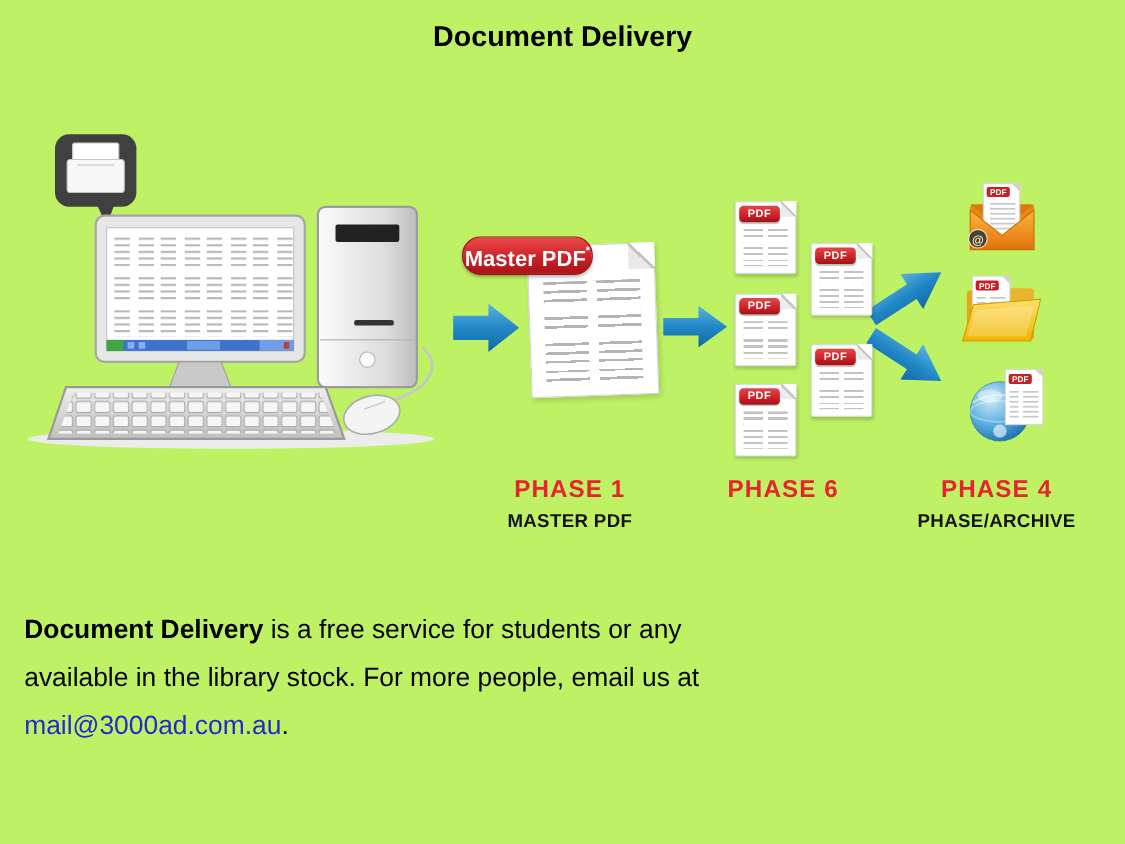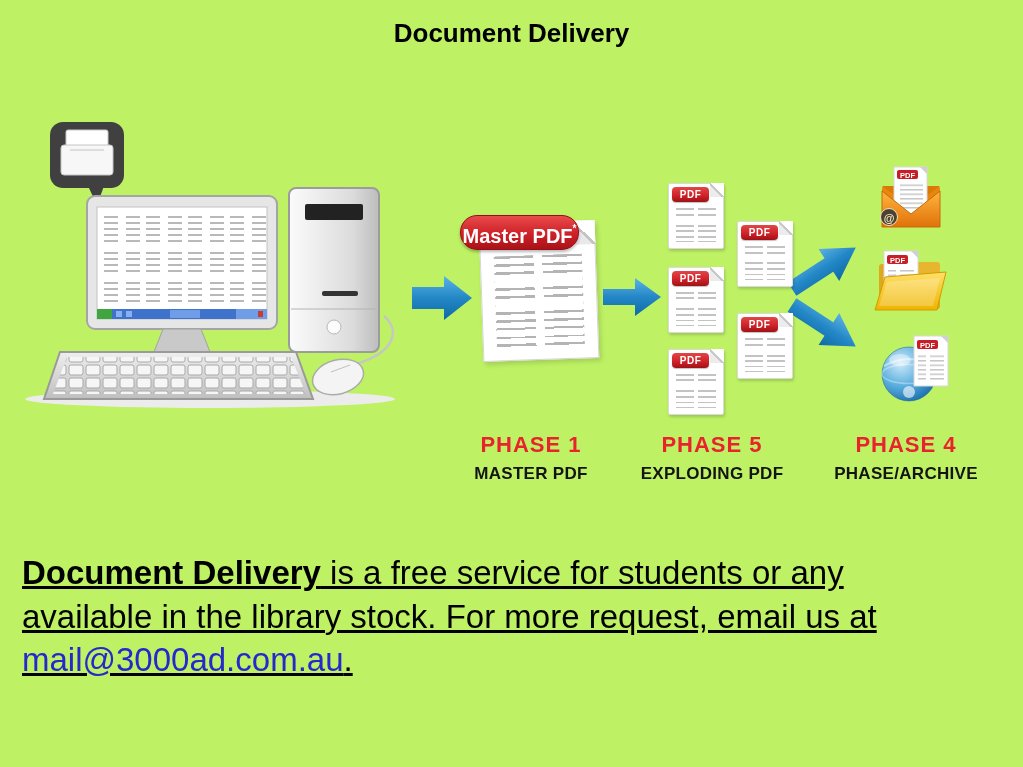--- a/index.html
+++ b/index.html
@@ -7,21 +7,21 @@
          font-family:"Liberation Sans","DejaVu Sans",sans-serif;color:#000;}
   .title{position:absolute;top:18px;left:0;width:100%;margin:0;text-align:center;
          font-size:26px;font-weight:bold;color:#000;}
   .art{position:absolute;left:0;top:0;width:1023px;height:767px;}
   svg text{font-family:"Liberation Sans","DejaVu Sans",sans-serif;}
 
   
   .master-badge{position:absolute;left:420px;top:215px;width:117px;height:33px;z-index:3;
     border-radius:17px;background:linear-gradient(180deg,#e94b4b,var(--badge_red,#cd2027) 55%,#a91318);
     border:1px solid #970f15;box-shadow:0 2px 3px rgba(0,0,0,.28);
-    color:#fff;font-weight:bold;font-size:20px;text-align:center;line-height:31px;margin-left:40px;}
+    color:#fff;font-weight:bold;font-size:20px;text-align:center;line-height:31px;}
   .master-badge sup{font-size:10px;position:relative;top:-3px;}
 
   
   .master-doc{position:absolute;left:481px;top:222px;width:114px;height:136px;z-index:2;
     background:#fff;border:1px solid #d5d5d5;box-shadow:2px 3px 5px rgba(0,0,0,.15);
     transform:rotate(-2deg);}
   .fold-big{position:absolute;top:-1px;right:-1px;width:24px;height:24px;
     background:linear-gradient(225deg,#fff 0 47%,#c4c4c4 47% 55%,#e9e9e9 55% 100%);}
   .doc-lines{position:absolute;left:13px;right:13px;top:32px;bottom:12px;
     background:
@@ -43,21 +43,21 @@
       linear-gradient(90deg,rgba(255,255,255,0) 0 44%,#fff 44% 56%,rgba(255,255,255,0) 56% 100%),
       repeating-linear-gradient(180deg,rgba(255,255,255,0) 0 11px,#fff 11px 14px),
       repeating-linear-gradient(180deg,#c3c3c3 0 2px,rgba(255,255,255,0) 2px 5.5px);}
 
   
   .phase{position:absolute;top:432px;width:200px;text-align:center;}
   .phase-name{font-size:22px;font-weight:bold;color:var(--phase_red,#e8232e);letter-spacing:1px;}
   .phase-sub{font-size:17px;font-weight:bold;color:#141414;margin-top:6px;letter-spacing:.3px;}
 
   
-  .paragraph{position:absolute;left:22px;top:551px;font-size:33px;line-height:43.5px;color:#000;text-decoration:underline;}
+  .paragraph{position:absolute;left:22px;top:551px;font-size:24px;line-height:43.5px;color:#000;}
   .pline{white-space:nowrap;}
   .lead{font-weight:bold;}
   .email{color:var(--link_blue,#2727cd);text-decoration:none;cursor:pointer;}
 </style>
 </head>
 <body>
 
 <div class="slide">
 
   <h1 class="title">Document Delivery</h1>
@@ -241,36 +241,35 @@
     <span class="pdf-badge">PDF</span>
     <span class="fold"></span>
     <span class="pdf-lines"></span>
   </div>
   <div class="pdf-icon" style="left:668px;top:349px">
     <span class="pdf-badge">PDF</span>
     <span class="fold"></span>
     <span class="pdf-lines"></span>
   </div>
 
-  <div class="phase" style="left:431px">
+  <div class="phase" style="left:418px">
     <div class="phase-name">PHASE 1</div>
     <div class="phase-sub">MASTER PDF</div>
   </div>
   <div class="phase" style="left:612px">
-    <div class="phase-name">PHASE 5</div>
-    <div class="phase-sub">EXPLODING PDF</div>
+    <div class="phase-name">PHASE 6</div>
   </div>
   <div class="phase" style="left:806px">
     <div class="phase-name">PHASE 4</div>
     <div class="phase-sub">PHASE/ARCHIVE</div>
   </div>
 
   <div class="paragraph">
     <div class="pline">
       <span class="lead">Document Delivery</span><span> is a free service for students or any</span>
     </div>
-    <div class="pline">available in the library stock. For more request, email us at</div>
+    <div class="pline">available in the library stock. For more people, email us at</div>
     <div class="pline">
       <a class="email">mail@3000ad.com.au</a><span>.</span>
     </div>
   </div>
 
 </div>
 
 </body></html>

